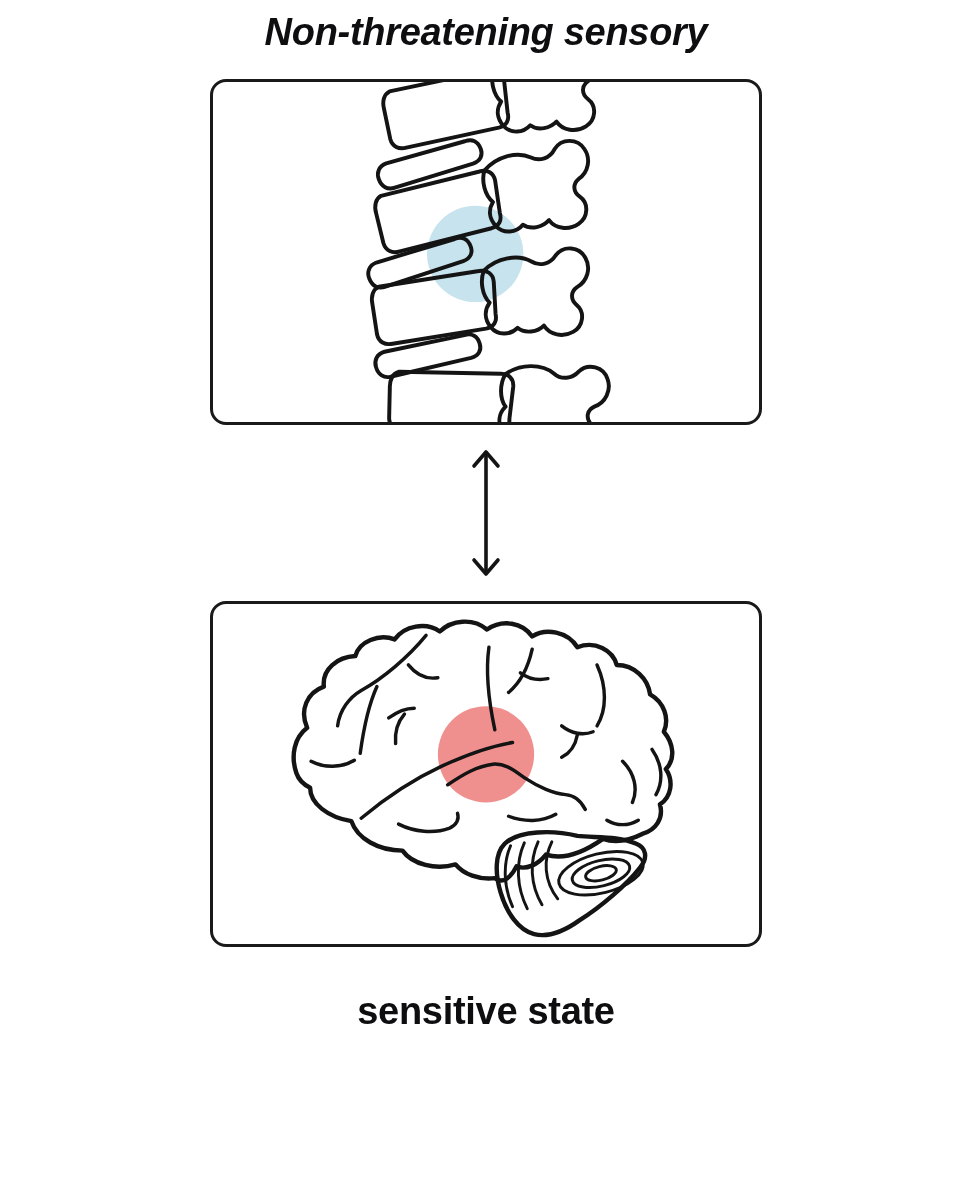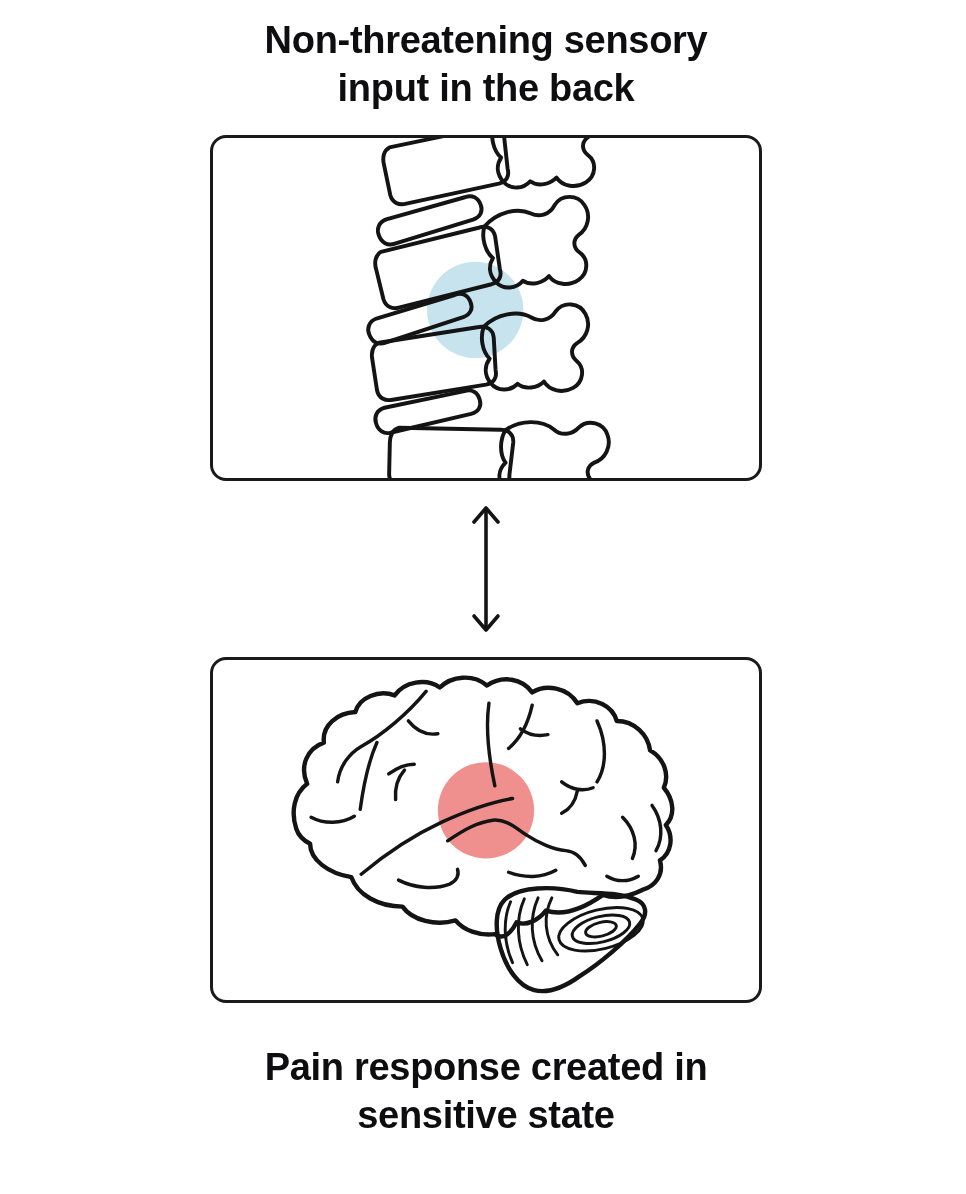--- a/index.html
+++ b/index.html
@@ -19,21 +19,21 @@
   }
   .title, .caption {
     width: 100%;
     text-align: center;
     font-size: 38px;
     line-height: 48px;
     font-weight: 600;
     letter-spacing: -0.3px;
     color: #0e0e10;
   }
-  .title { padding-top: 16px; }
+  .title { padding-top: 8px; font-style: italic; }
   .caption { margin-top: 40px; }
   .panel {
     width: 552px; height: 346px;
     border: 3px solid #1a1a1a;
     border-radius: 16px;
     background: #ffffff;
     overflow: hidden;
   }
   .panel-top { margin-top: 23px; }
   .gap {
@@ -50,21 +50,20 @@
     stroke-linejoin: round;
   }
 </style>
 </head>
 <body>
 
 <div class="column">
 
   <div class="title">
     <div>Non-threatening sensory</div>
-    <div>input in the back</div>
   </div>
 
   <div class="panel panel-top">
     <svg width="546" height="340" viewBox="0 0 550 346">
       <defs>
         <g id="vert">
           <path class="stroke" stroke-width="4" d="M -60,-27 C -66,-25 -69,-18 -68,-10 L -66,21 C -65,29 -59,33 -51,32 L 45,25 C 53,24 57,19 56,11 L 57,-22 C 57,-30 51,-35 43,-34 Z"></path>
           <path class="stroke" stroke-width="4" d="M 48,-34 C 62,-46 84,-48 97,-39 C 105,-33 116,-35 122,-43 C 131,-53 147,-50 152,-38 C 157,-27 152,-14 141,-9 C 134,-5 133,3 139,9 C 147,17 144,31 133,36 C 122,41 109,37 104,27 C 97,33 84,34 77,27 C 69,34 56,33 50,24 C 44,15 45,6 51,-1 C 44,-9 43,-24 48,-34 Z"></path>
         </g>
         <g id="disc">
@@ -157,17 +156,16 @@
           <path d="M 342,242 C 333,260 334,282 348,300"></path>
           <ellipse cx="392" cy="274" rx="44" ry="20" transform="rotate(-14 392 274)"></ellipse>
           <ellipse cx="392" cy="274" rx="30" ry="13" transform="rotate(-14 392 274)"></ellipse>
           <ellipse cx="392" cy="274" rx="16" ry="7" transform="rotate(-14 392 274)"></ellipse>
         </g>
       </g>
     </svg>
   </div>
 
   <div class="caption">
-    <div>Pain response created in</div>
     <div>sensitive state</div>
   </div>
 
 </div>
 
 </body></html>

